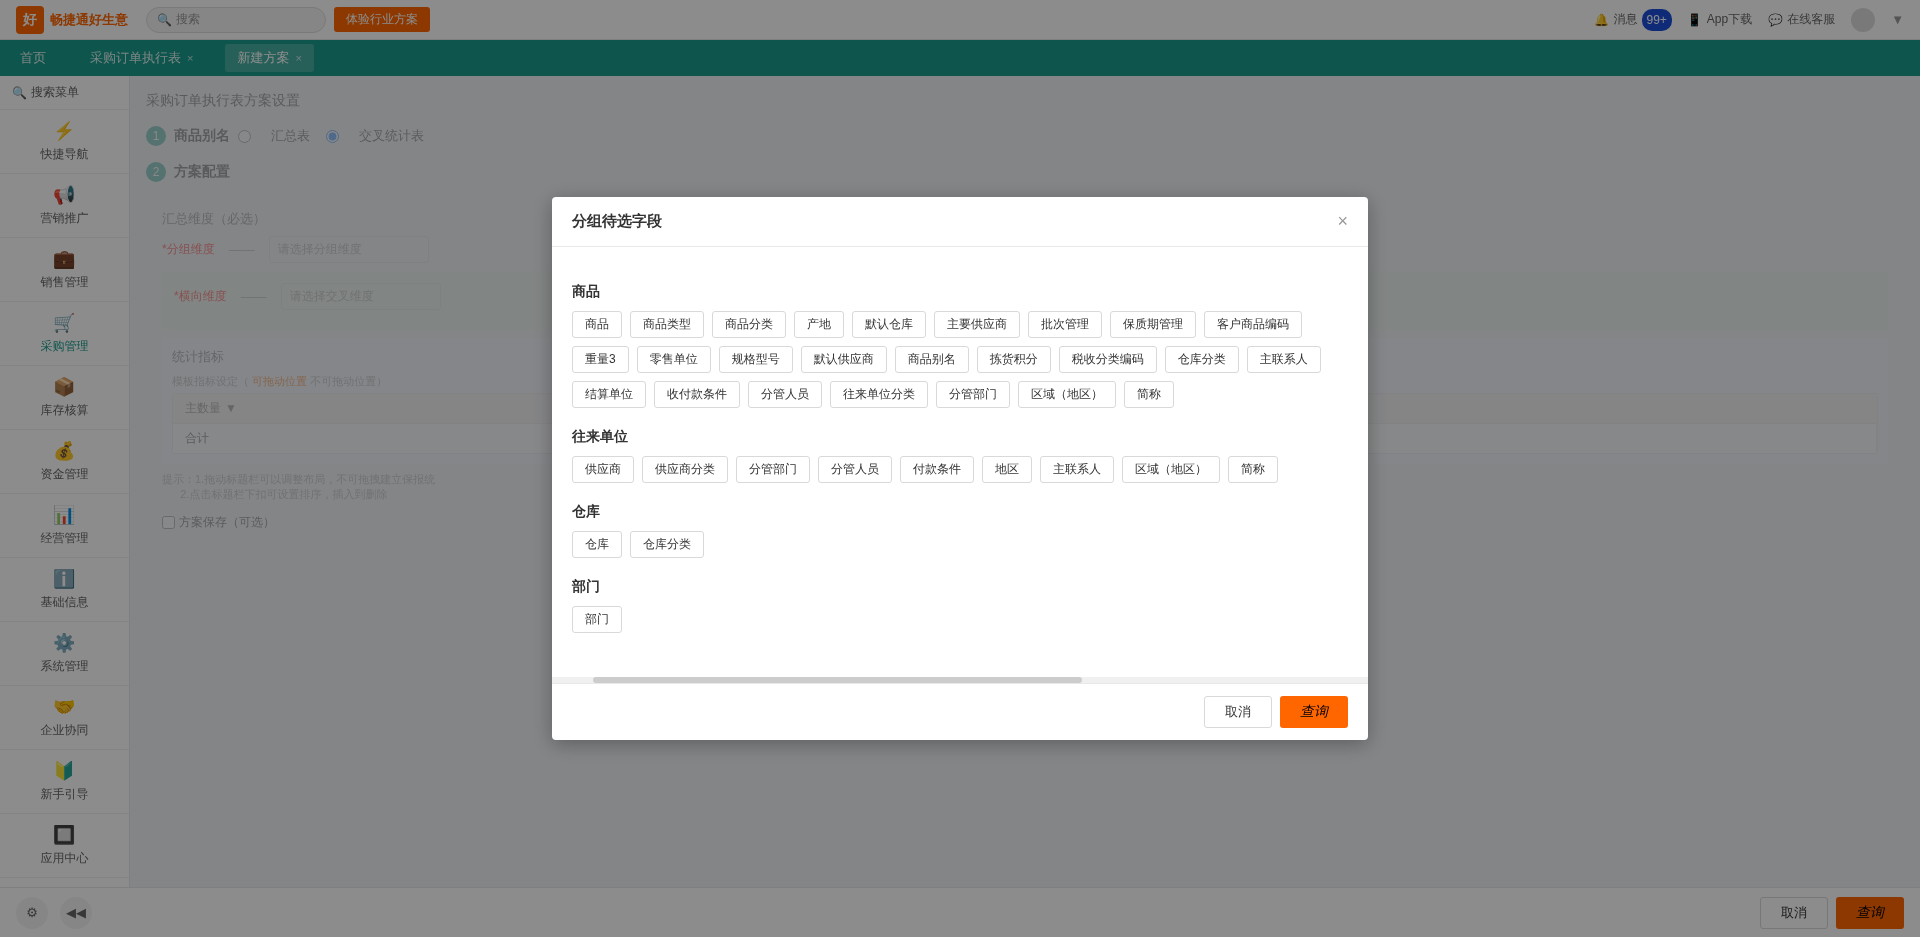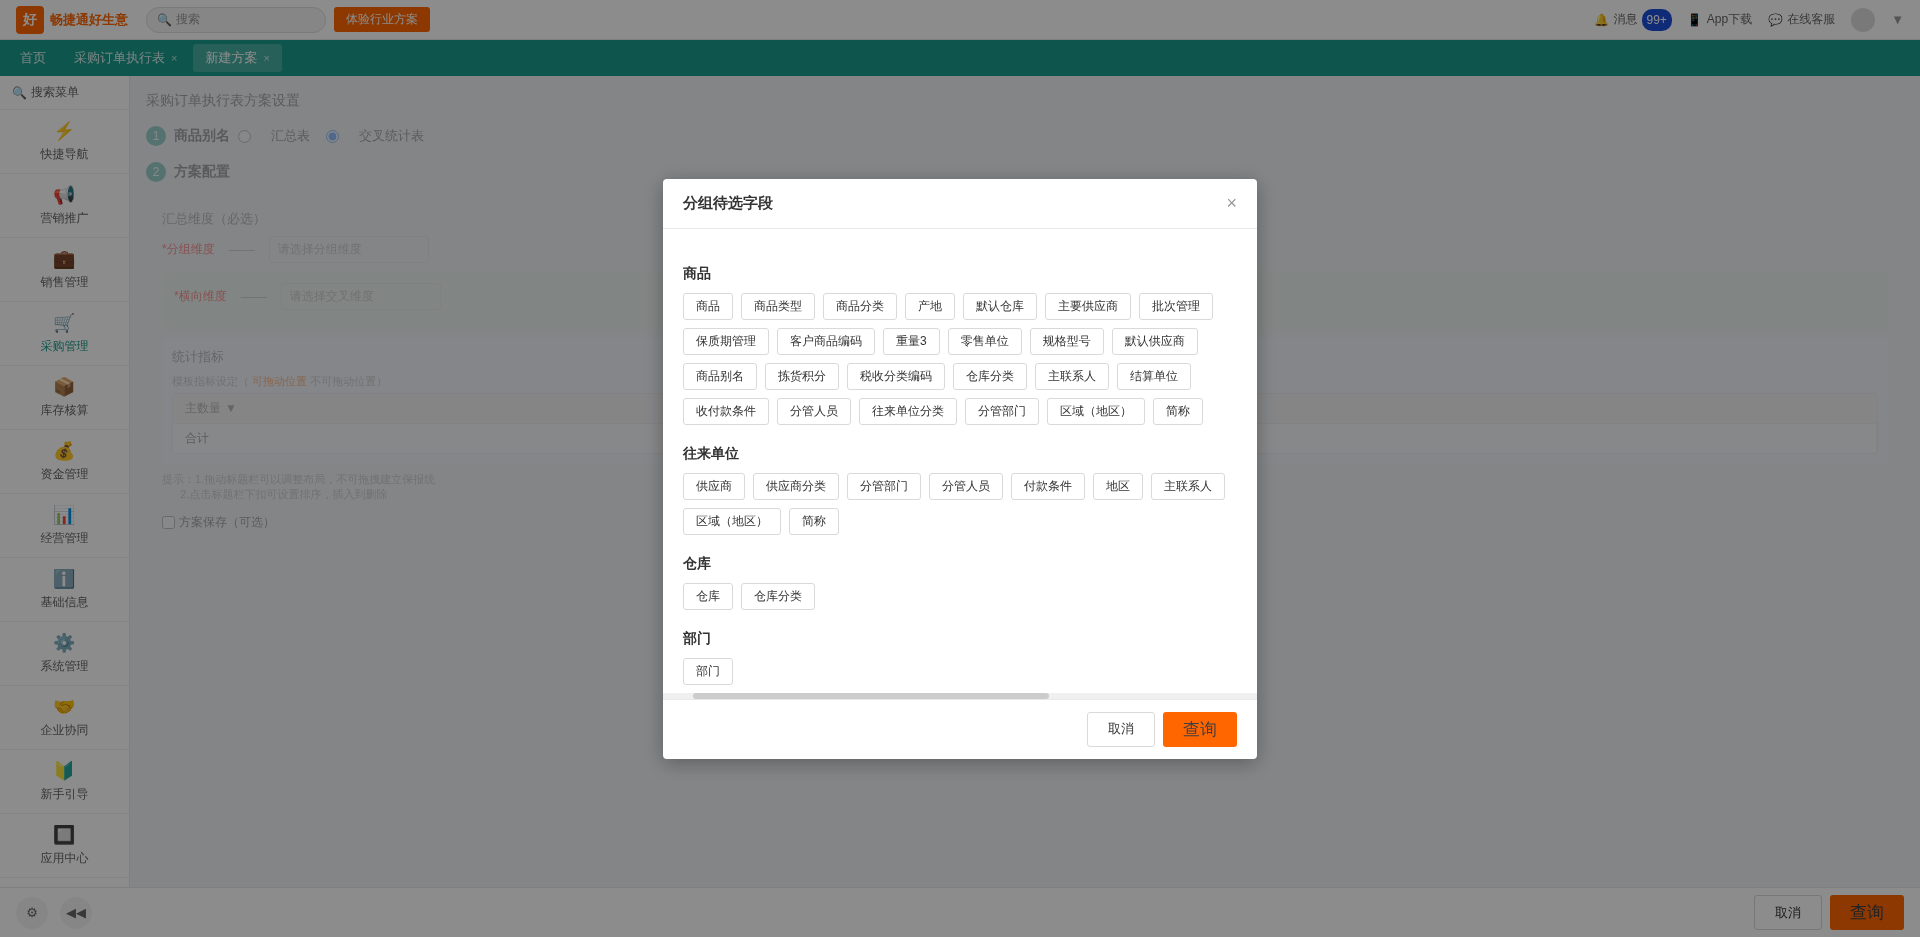--- a/index.html
+++ b/index.html
@@ -12,21 +12,21 @@
     .logo-text { color: #f60; font-size: 13px; font-weight: bold; }
     .top-center { flex: 1; display: flex; align-items: center; gap: 8px; }
     .search-box { width: 180px; height: 26px; border: 1px solid #ddd; border-radius: 13px; padding: 0 10px; background: #f5f5f5; font-size: 12px; color: #999; display: flex; align-items: center; }
     .top-btn-solution { background: #f60; color: white; border: none; border-radius: 3px; padding: 4px 12px; font-size: 12px; cursor: pointer; }
     .top-right { display: flex; align-items: center; gap: 16px; }
     .top-right-item { display: flex; align-items: center; gap: 4px; font-size: 12px; color: #666; cursor: pointer; }
     .badge { background: #1d4ed8; color: white; border-radius: 10px; padding: 4px 5px; font-size: 12px; min-width: 16px; text-align: center; }
     .avatar { width: 24px; height: 24px; background: #ddd; border-radius: 50%; }
 
     
-    .nav-tabs { height: 36px; background: #1a9c8c; display: flex; align-items: center; padding: 0 8px; gap: 4px; }
+    .nav-tabs { height: 36px; background: #1a9c8c; display: flex; align-items: center; padding: 0 8px; gap: 20px; }
     .nav-tab { padding: 0 12px; height: 28px; display: flex; align-items: center; font-size: 13px; color: rgba(255,255,255,0.85); cursor: pointer; border-radius: 3px; gap: 6px; }
     .nav-tab.active { background: rgba(255,255,255,0.2); color: white; }
     .nav-tab-close { color: rgba(255,255,255,0.7); font-size: 11px; cursor: pointer; }
     .nav-tab-first { color: rgba(255,255,255,0.85); }
 
     
     .layout { display: flex; height: calc(100vh - 76px); }
 
     
     .sidebar { width: 130px; background: #fff; border-right: 1px solid #e8e8e8; display: flex; flex-direction: column; overflow-y: auto; }
@@ -42,21 +42,21 @@
     
     .step-section { margin-bottom: 16px; }
     .step-header { display: flex; align-items: center; gap: 8px; margin-bottom: 12px; }
     .step-num { width: 20px; height: 20px; background: #1a9c8c; color: white; border-radius: 50%; display: flex; align-items: center; justify-content: center; font-size: 12px; }
     .step-title { font-size: 14px; color: #333; font-weight: bold; }
     .radio-group { display: flex; gap: 16px; align-items: center; }
     .radio-label { display: flex; align-items: center; gap: 20px; font-size: 13px; cursor: pointer; }
 
     
     .modal-overlay { position: fixed; top: 0; left: 0; right: 0; bottom: 0; background: rgba(0,0,0,0.45); z-index: 100; display: flex; align-items: center; justify-content: center; }
-    .modal { background: white; width: 594px; max-height: 580px; border-radius: 4px; display: flex; flex-direction: column; box-shadow: 0 4px 20px rgba(0,0,0,0.3); }
+    .modal { background: white; width: 816px; max-height: 580px; border-radius: 4px; display: flex; flex-direction: column; box-shadow: 0 4px 20px rgba(0,0,0,0.3); }
     .modal-header { display: flex; align-items: center; justify-content: space-between; padding: 14px 20px; border-bottom: 1px solid #e8e8e8; flex-shrink: 0; }
     .modal-title { font-size: 15px; color: #333; font-weight: bold; }
     .modal-close { cursor: pointer; color: #999; font-size: 18px; }
     .modal-body { overflow-y: auto; padding: 24px 20px; flex: 1; margin-top: 12px; }
     .modal-footer { display: flex; justify-content: flex-end; gap: 8px; padding: 12px 20px; border-top: 1px solid #e8e8e8; flex-shrink: 0; }
 
     
     .field-group { margin-bottom: 20px; }
     .field-group-title { font-size: 14px; color: #333; font-weight: bold; margin-bottom: 10px; }
     .field-tags { display: flex; flex-wrap: wrap; gap: 8px; }
@@ -64,21 +64,21 @@
 
     
     .modal-body::-webkit-scrollbar { width: 6px; }
     .modal-body::-webkit-scrollbar-track { background: #f1f1f1; }
     .modal-body::-webkit-scrollbar-thumb { background: #ccc; border-radius: 3px; }
     .modal-scroll-indicator { height: 6px; background: #f0f0f0; display: flex; align-items: center; }
     .modal-scroll-bar { height: 6px; background: #ccc; width: 60%; margin-left: 5%; border-radius: 3px; }
 
     
     .btn-cancel { border: 1px solid #d9d9d9; background: white; color: #333; padding: 6px 20px; border-radius: 3px; cursor: pointer; font-size: 13px; }
-    .btn-confirm { background: #f60; color: #404040; border: none; padding: 6px 20px; border-radius: 3px; cursor: pointer; font-size: 17px; }
+    .btn-confirm { background: #f60; color: #000000; border: none; padding: 6px 20px; border-radius: 3px; cursor: pointer; font-size: 14px; font-style: italic; }
 
     
     .bg-page { opacity: 0.4; }
     .plan-config { padding: 16px; }
     .section-label { font-size: 13px; color: #666; margin-bottom: 8px; }
     .dim-row { display: flex; align-items: center; gap: 8px; margin-bottom: 8px; }
     .dim-label { color: #f00; font-size: 12px; }
     .dim-select { border: 1px solid #ddd; border-radius: 3px; padding: 4px 8px; font-size: 12px; color: #999; min-width: 160px; }
     .stats-table { border: 1px solid #e8e8e8; border-radius: 3px; }
     .stats-table-header { background: #f5f5f5; display: flex; border-bottom: 1px solid #e8e8e8; font-family: Liberation Serif, serif; }

